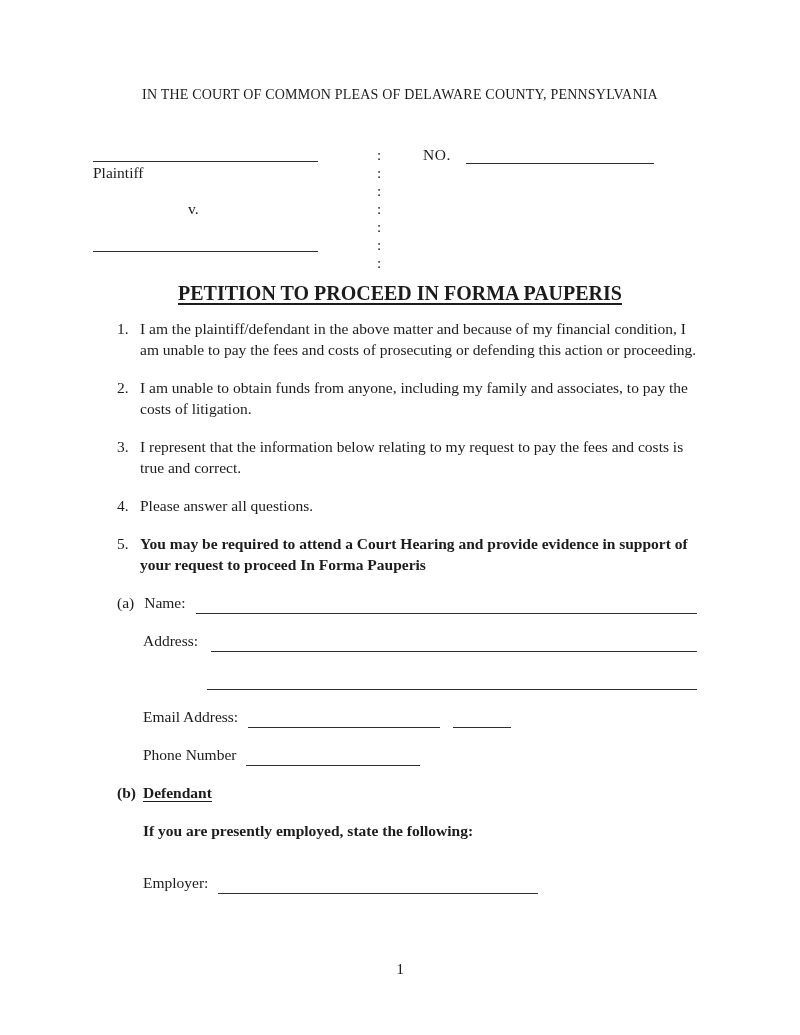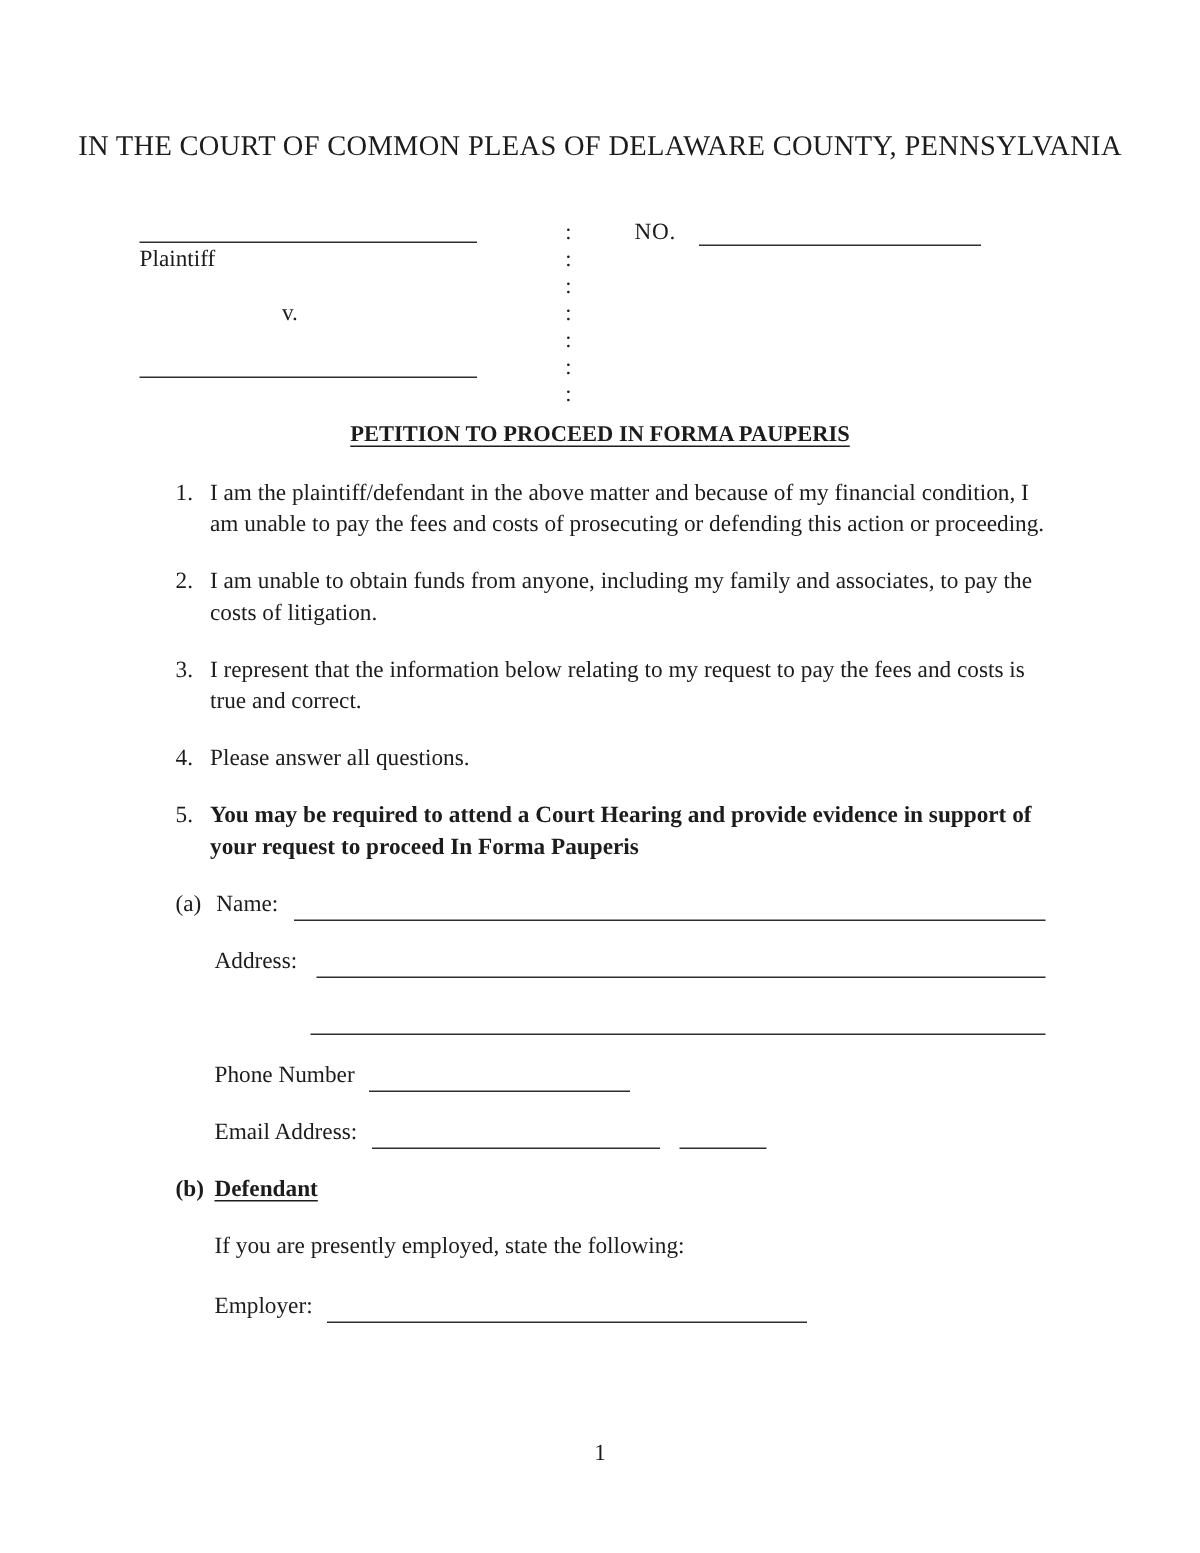--- a/index.html
+++ b/index.html
@@ -9,42 +9,42 @@
     font-family: "Liberation Serif", "DejaVu Serif", serif;
     color: #1c1c1c;
     position: relative;
     overflow: hidden;
   }
   .page { position: absolute; inset: 0; background: #ffffff; }
 
   
   .court-header {
     position: absolute; top: 87px; left: 0; right: 0;
-    text-align: center; font-size: 19px; letter-spacing: 0.2px;
+    text-align: center; font-size: 14px; letter-spacing: 0.2px;
   }
 
   
   .caption { position: absolute; top: 146px; left: 0; right: 0; height: 128px; font-size: 15.5px; }
   .cap-left { position: absolute; left: 93px; top: 0; width: 225px; }
   .cap-row { height: 18px; line-height: 18px; }
   .cap-line { height: 16px; border-bottom: 1.5px solid #2e2e2e; }
   .cap-plaintiff { text-align: left; padding-right: 14px; }
   .cap-v { padding-left: 95px; }
   .cap-defendant { text-align: right; padding-right: 17px; }
   .cap-colons { position: absolute; left: 374px; top: 0; width: 10px; text-align: center; }
   .cap-colons .cap-row { font-size: 15px; }
   .cap-right { position: absolute; left: 423px; top: 0; }
   .case-no-row { display: flex; align-items: flex-end; height: 18px; }
   .case-no-label { line-height: 18px; margin-right: 15px; letter-spacing: 0.5px; }
   .case-no-blank { display: inline-block; width: 188px; height: 17px; border-bottom: 1.5px solid #2e2e2e; }
 
   
   .doc-title {
     position: absolute; top: 282px; left: 0; right: 0;
-    text-align: center; font-weight: bold; font-size: 15px;
+    text-align: center; font-weight: bold; font-size: 20px;
   }
   .doc-title span { text-decoration: underline; text-underline-offset: 3px; }
 
   
   .content { position: absolute; top: 318px; left: 117px; width: 580px; font-size: 15.5px; line-height: 21px; }
 
   .num-item { display: flex; margin-bottom: 17px; }
   .num-item .num { width: 23px; flex: 0 0 23px; }
   .num-item .itext { flex: 1; }
   .num-item.bold .itext, .num-item.bold .num { font-weight: bold; }
@@ -60,21 +60,21 @@
   .gap-md { width: 13px; flex: 0 0 13px; }
   .w-phone { width: 174px; }
   .w-email1 { width: 192px; }
   .w-email2 { width: 58px; }
   .w-employer { width: 320px; }
   .addr2-offset { margin-left: 64px; }
 
   .sec-b-head { display: flex; font-weight: bold; margin-top: 3px; margin-bottom: 17px; }
   .sec-b-head .blabel { width: 26px; flex: 0 0 26px; }
   .sec-b-head .bheading { text-decoration: underline; text-underline-offset: 3px; }
-  .sec-b-instruction { font-weight: normal; padding-left: 26px; margin-bottom: 19px; }
+  .sec-b-instruction { font-weight: bold; padding-left: 26px; margin-bottom: 31px; }
 
   
   .page-number {
     position: absolute; top: 960px; left: 0; right: 0;
     text-align: center; font-size: 15.5px;
   }
 </style>
 </head>
 <body>
 
@@ -151,31 +151,31 @@
       <span class="lbl">Address:</span>
       <span class="gap-md"></span>
       <span class="blank grow"></span>
     </div>
 
     <div class="field-row indent">
       <span class="blank grow addr2-offset"></span>
     </div>
 
     <div class="field-row indent">
-      <span class="lbl">Phone Number</span>
-      <span class="gap-sm"></span>
-      <span class="blank w-phone"></span>
-    </div>
-
-    <div class="field-row indent">
       <span class="lbl">Email Address:</span>
       <span class="gap-sm"></span>
       <span class="blank w-email1"></span>
       <span class="gap-md"></span>
       <span class="blank w-email2"></span>
+    </div>
+
+    <div class="field-row indent">
+      <span class="lbl">Phone Number</span>
+      <span class="gap-sm"></span>
+      <span class="blank w-phone"></span>
     </div>
 
     <div class="sec-b-head">
       <span class="blabel">(b)</span>
       <span class="bheading">Defendant</span>
     </div>
 
     <div class="sec-b-instruction">If you are presently employed, state the following:</div>
 
     <div class="field-row indent">

